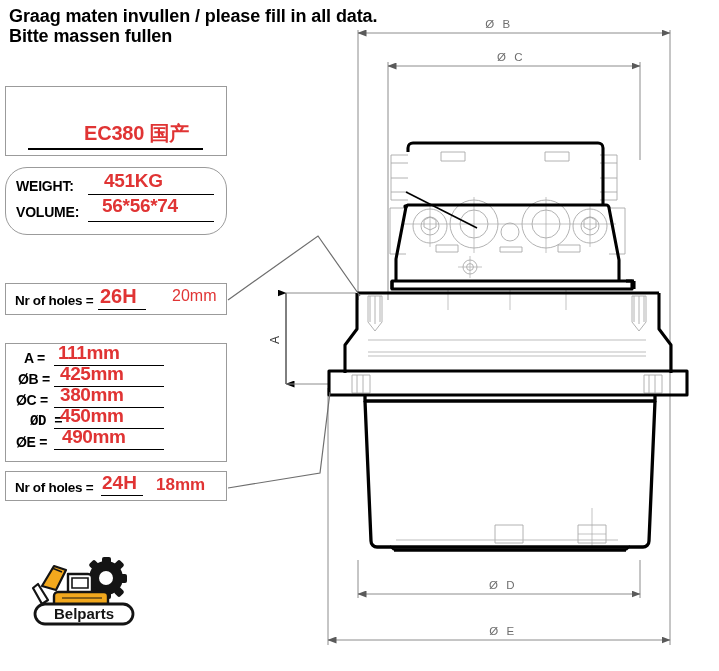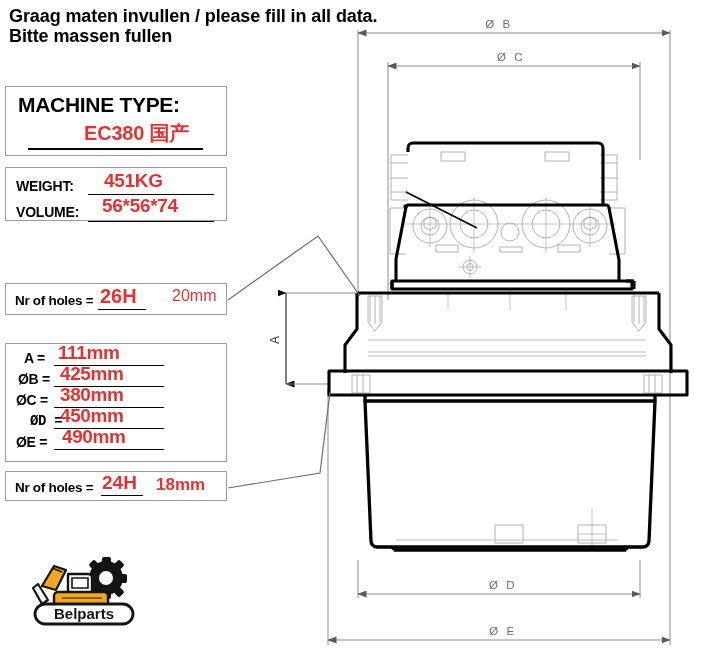--- a/index.html
+++ b/index.html
@@ -24,21 +24,21 @@
   
   #box-machine{left:5px;top:86px;width:222px;height:70px;}
   .mt-title{position:absolute;left:12px;top:6px;font-size:21px;font-weight:700;
             letter-spacing:-0.3px;}
   .mt-value{position:absolute;left:78px;top:33px;font-size:20px;font-weight:700;
             letter-spacing:-0.2px;}
   .mt-rule{position:absolute;left:22px;top:61px;width:175px;height:0;
            border-top:2.2px solid #000;}
 
   
-  #box-wv{left:5px;top:167px;width:222px;height:54px;}
+  #box-wv{left:5px;top:167px;width:222px;height:68px;border-radius:22px;}
   .wv-label{position:absolute;font-size:14px;font-weight:700;letter-spacing:-0.2px;}
   .wv-value{position:absolute;font-size:19px;font-weight:700;letter-spacing:-0.3px;}
   .wv-rule{position:absolute;height:0;border-top:1.6px solid #000;}
 
   #wlabel{left:10px;top:10px;}
   #wvalue{left:98px;top:2px;}
   #wrule{left:82px;top:26px;width:126px;}
   #vlabel{left:10px;top:36px;}
   #vvalue{left:96px;top:27px;}
   #vrule{left:82px;top:53px;width:126px;}
@@ -235,21 +235,20 @@
 
     <g stroke="#6e6e6e" fill="none" stroke-width="1.2">
       <polyline points="228,488 320,473 330,392"></polyline>
     </g>
   </svg>
 
   <div class="note l1">Graag maten invullen / please fill in all data.</div>
   <div class="note l2">Bitte massen fullen</div>
 
   <div class="box" id="box-machine">
-    <div class="mt-title blk">MACHINE TYPE:</div>
     <div class="mt-value red">EC380 国产</div>
     <div class="mt-rule"></div>
   </div>
 
   <div class="box" id="box-wv">
     <div class="wv-label blk" id="wlabel">WEIGHT:</div>
     <div class="wv-value red" id="wvalue">451KG</div>
     <div class="wv-rule" id="wrule"></div>
     <div class="wv-label blk" id="vlabel">VOLUME:</div>
     <div class="wv-value red" id="vvalue">56*56*74</div>

